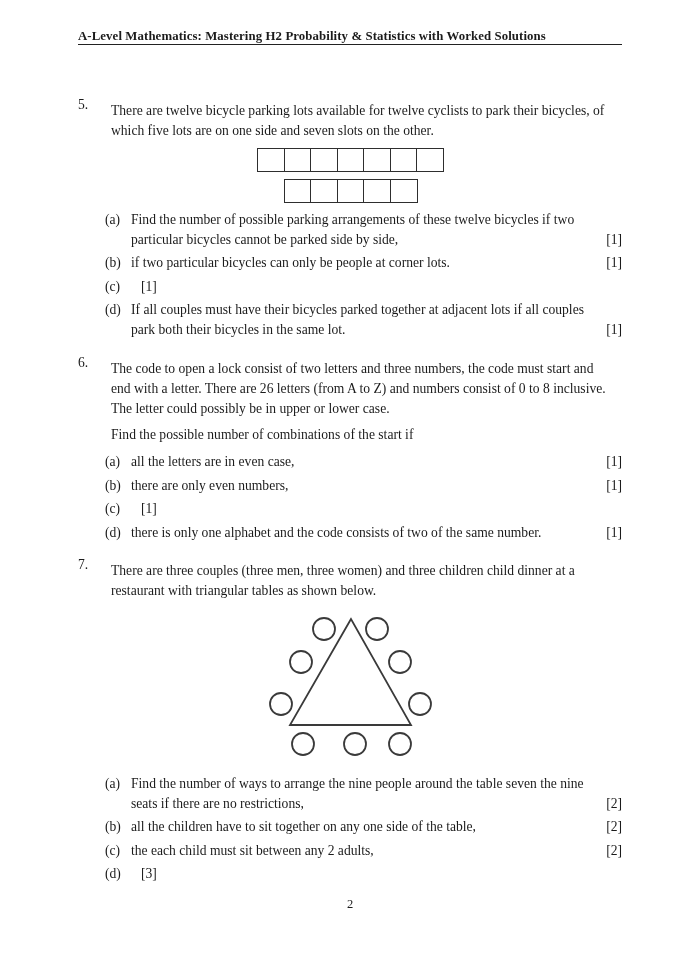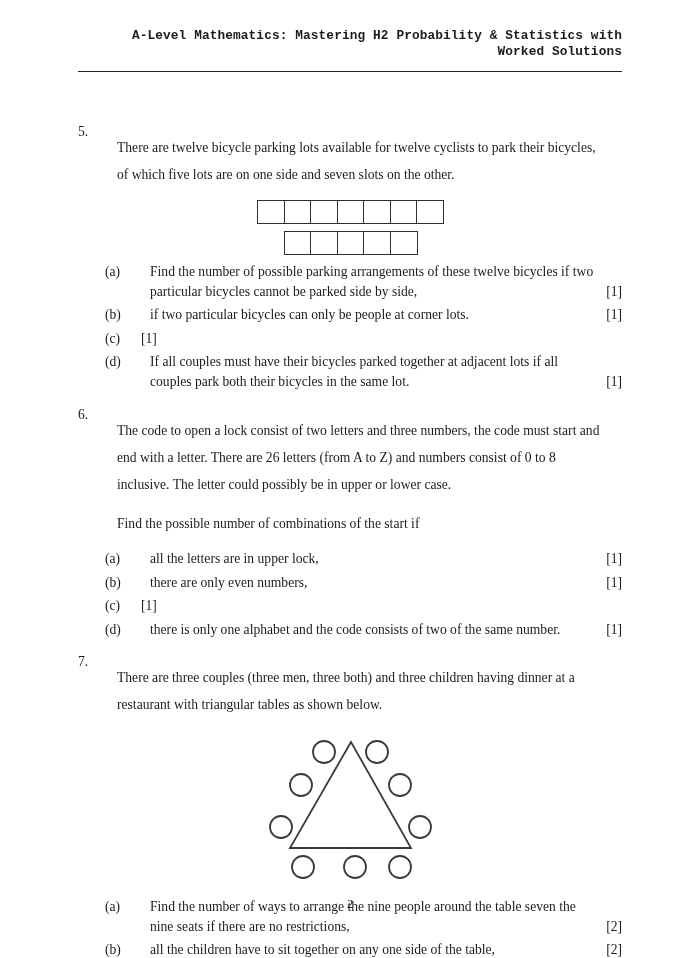--- a/index.html
+++ b/index.html
@@ -10,53 +10,52 @@
     margin: 0 auto;
     background: #ffffff;
     font-family: "Liberation Serif", "DejaVu Serif", serif;
     color: #1b1b1b;
     overflow: hidden;
     box-sizing: border-box;
   }
   .content { padding: 28px 78px 0 78px; }
 
   .header {
-    text-align: right;
+    text-align: left;
     font-weight: bold;
     font-size: 12.8px;
     line-height: 16px;
-    padding-bottom: 11px;
+    padding-bottom: 0;
     border-bottom: 1.6px solid #222222;
     letter-spacing: 0.1px;
-    font-family: Liberation Mono, monospace;
   }
 
   .question { display: flex; }
   .q5 { margin-top: 50px; }
   .q6 { margin-top: 14px; }
   .q7 { margin-top: 13px; }
   .qnum { width: 27px; flex-shrink: 0; font-size: 13.6px; line-height: 19.5px; }
   .qbody { flex: 1; min-width: 0; }
 
   .intro, .prompt {
-    margin: 12px;
+    margin: 6px;
     font-size: 13.6px;
-    line-height: 27px;
+    line-height: 20px;
   }
   .prompt { margin-top: 5px; }
 
   .parts { margin-top: 7px; }
   .part {
     display: flex;
     margin-top: 4px;
     font-size: 13.6px;
     line-height: 19.5px;
   }
   .plabel { width: 26px; flex-shrink: 0; }
-  .ptext { flex: 1; min-width: 0; margin-left: 19px; }
+  .ptext { flex: 1; min-width: 0; }
   .pmarks { align-self: flex-end; margin-left: 10px; flex-shrink: 0; }
 
   
   .parking {
     margin-top: 7px;
     display: flex;
     flex-direction: column;
     align-items: center;
     transform: translateX(-13px);
   }
@@ -144,21 +143,21 @@
     </div>
 
     <div class="question q6">
       <div class="qnum">6.</div>
       <div class="qbody">
         <p class="intro">The code to open a lock consist of two letters and three numbers, the code must start and end with a letter. There are 26 letters (from A to Z) and numbers consist of 0 to 8 inclusive. The letter could possibly be in upper or lower case.</p>
         <p class="prompt">Find the possible number of combinations of the start if</p>
         <div class="parts">
           <div class="part">
             <span class="plabel">(a)</span>
-            <span class="ptext">all the letters are in upper lock,</span>
+            <span class="ptext">all the letters are in even case,</span>
             <span class="pmarks">[1]</span>
           </div>
           <div class="part">
             <span class="plabel">(b)</span>
             <span class="ptext">there are only even numbers,</span>
             <span class="pmarks">[1]</span>
           </div>
           <div class="part">
             <span class="plabel">(c)</span>
             <span class="pmarks">[1]</span>
@@ -168,21 +167,21 @@
             <span class="ptext">there is only one alphabet and the code consists of two of the same number.</span>
             <span class="pmarks">[1]</span>
           </div>
         </div>
       </div>
     </div>
 
     <div class="question q7">
       <div class="qnum">7.</div>
       <div class="qbody">
-        <p class="intro">There are three couples (three men, three both) and three children having dinner at a restaurant with triangular tables as shown below.</p>
+        <p class="intro">There are three couples (three men, three women) and three children child dinner at a restaurant with triangular tables as shown below.</p>
 
         <div class="table-figure">
           <svg width="220" height="160" viewBox="0 0 220 160">
             <g fill="none" stroke="#3a3a3a" stroke-width="1.8">
               <polygon points="110,12 49,118 170,118"></polygon>
               <circle cx="83" cy="22" r="11"></circle>
               <circle cx="136" cy="22" r="11"></circle>
               <circle cx="60" cy="55" r="11"></circle>
               <circle cx="159" cy="55" r="11"></circle>
               <circle cx="40" cy="97" r="11"></circle>

